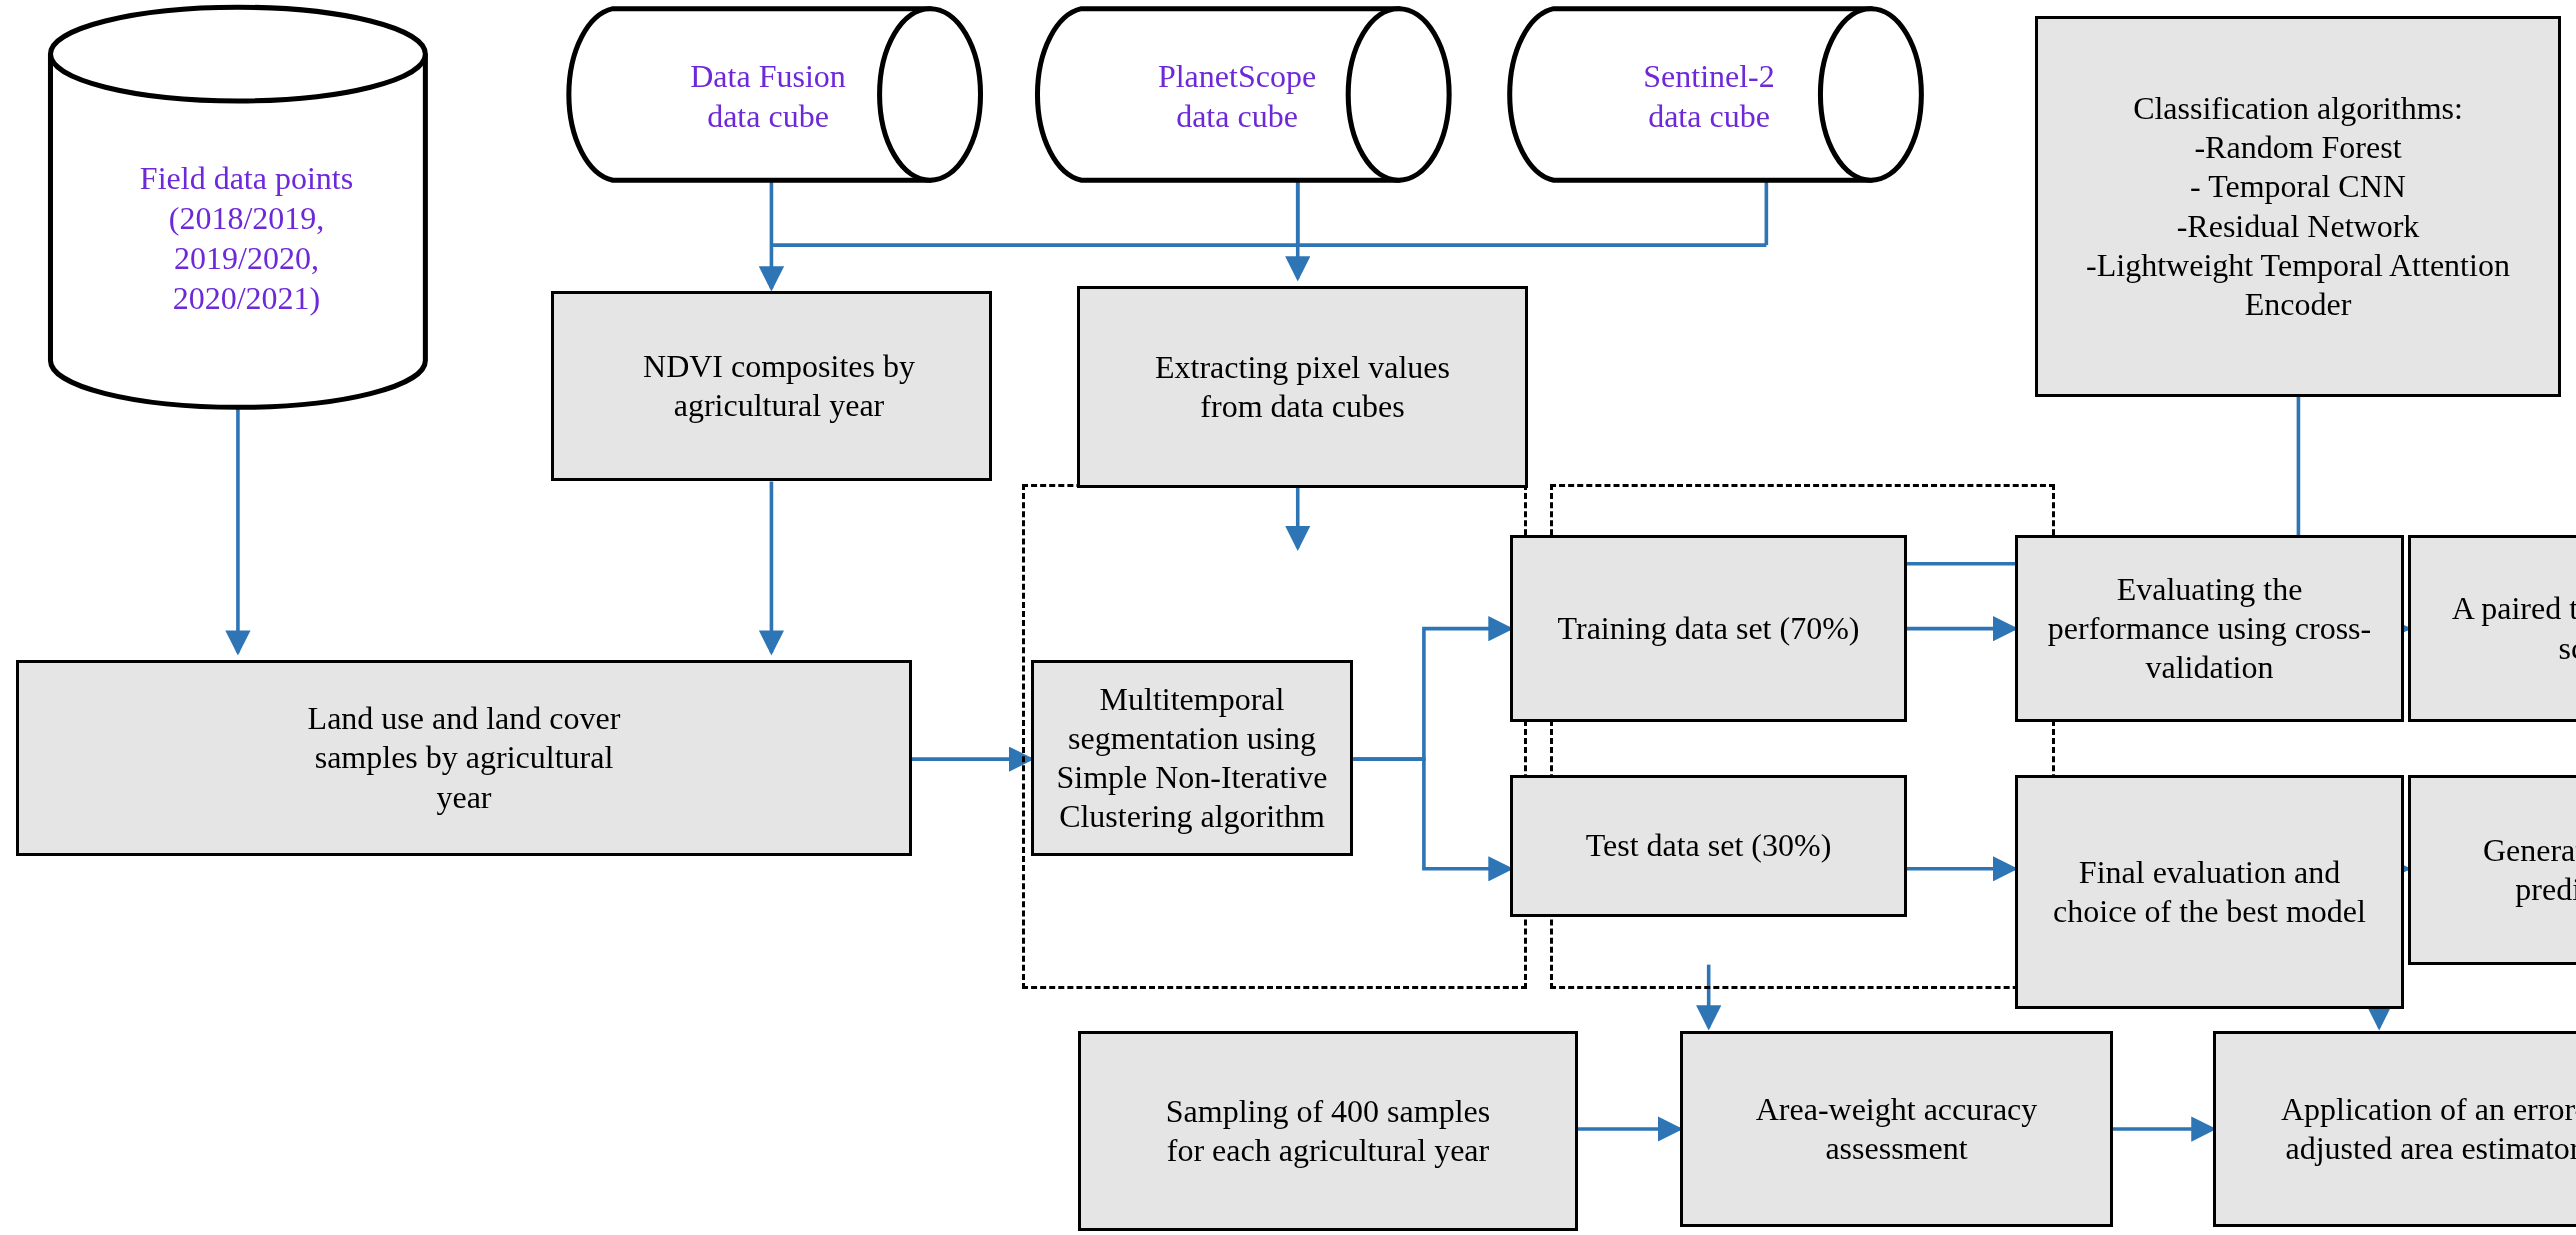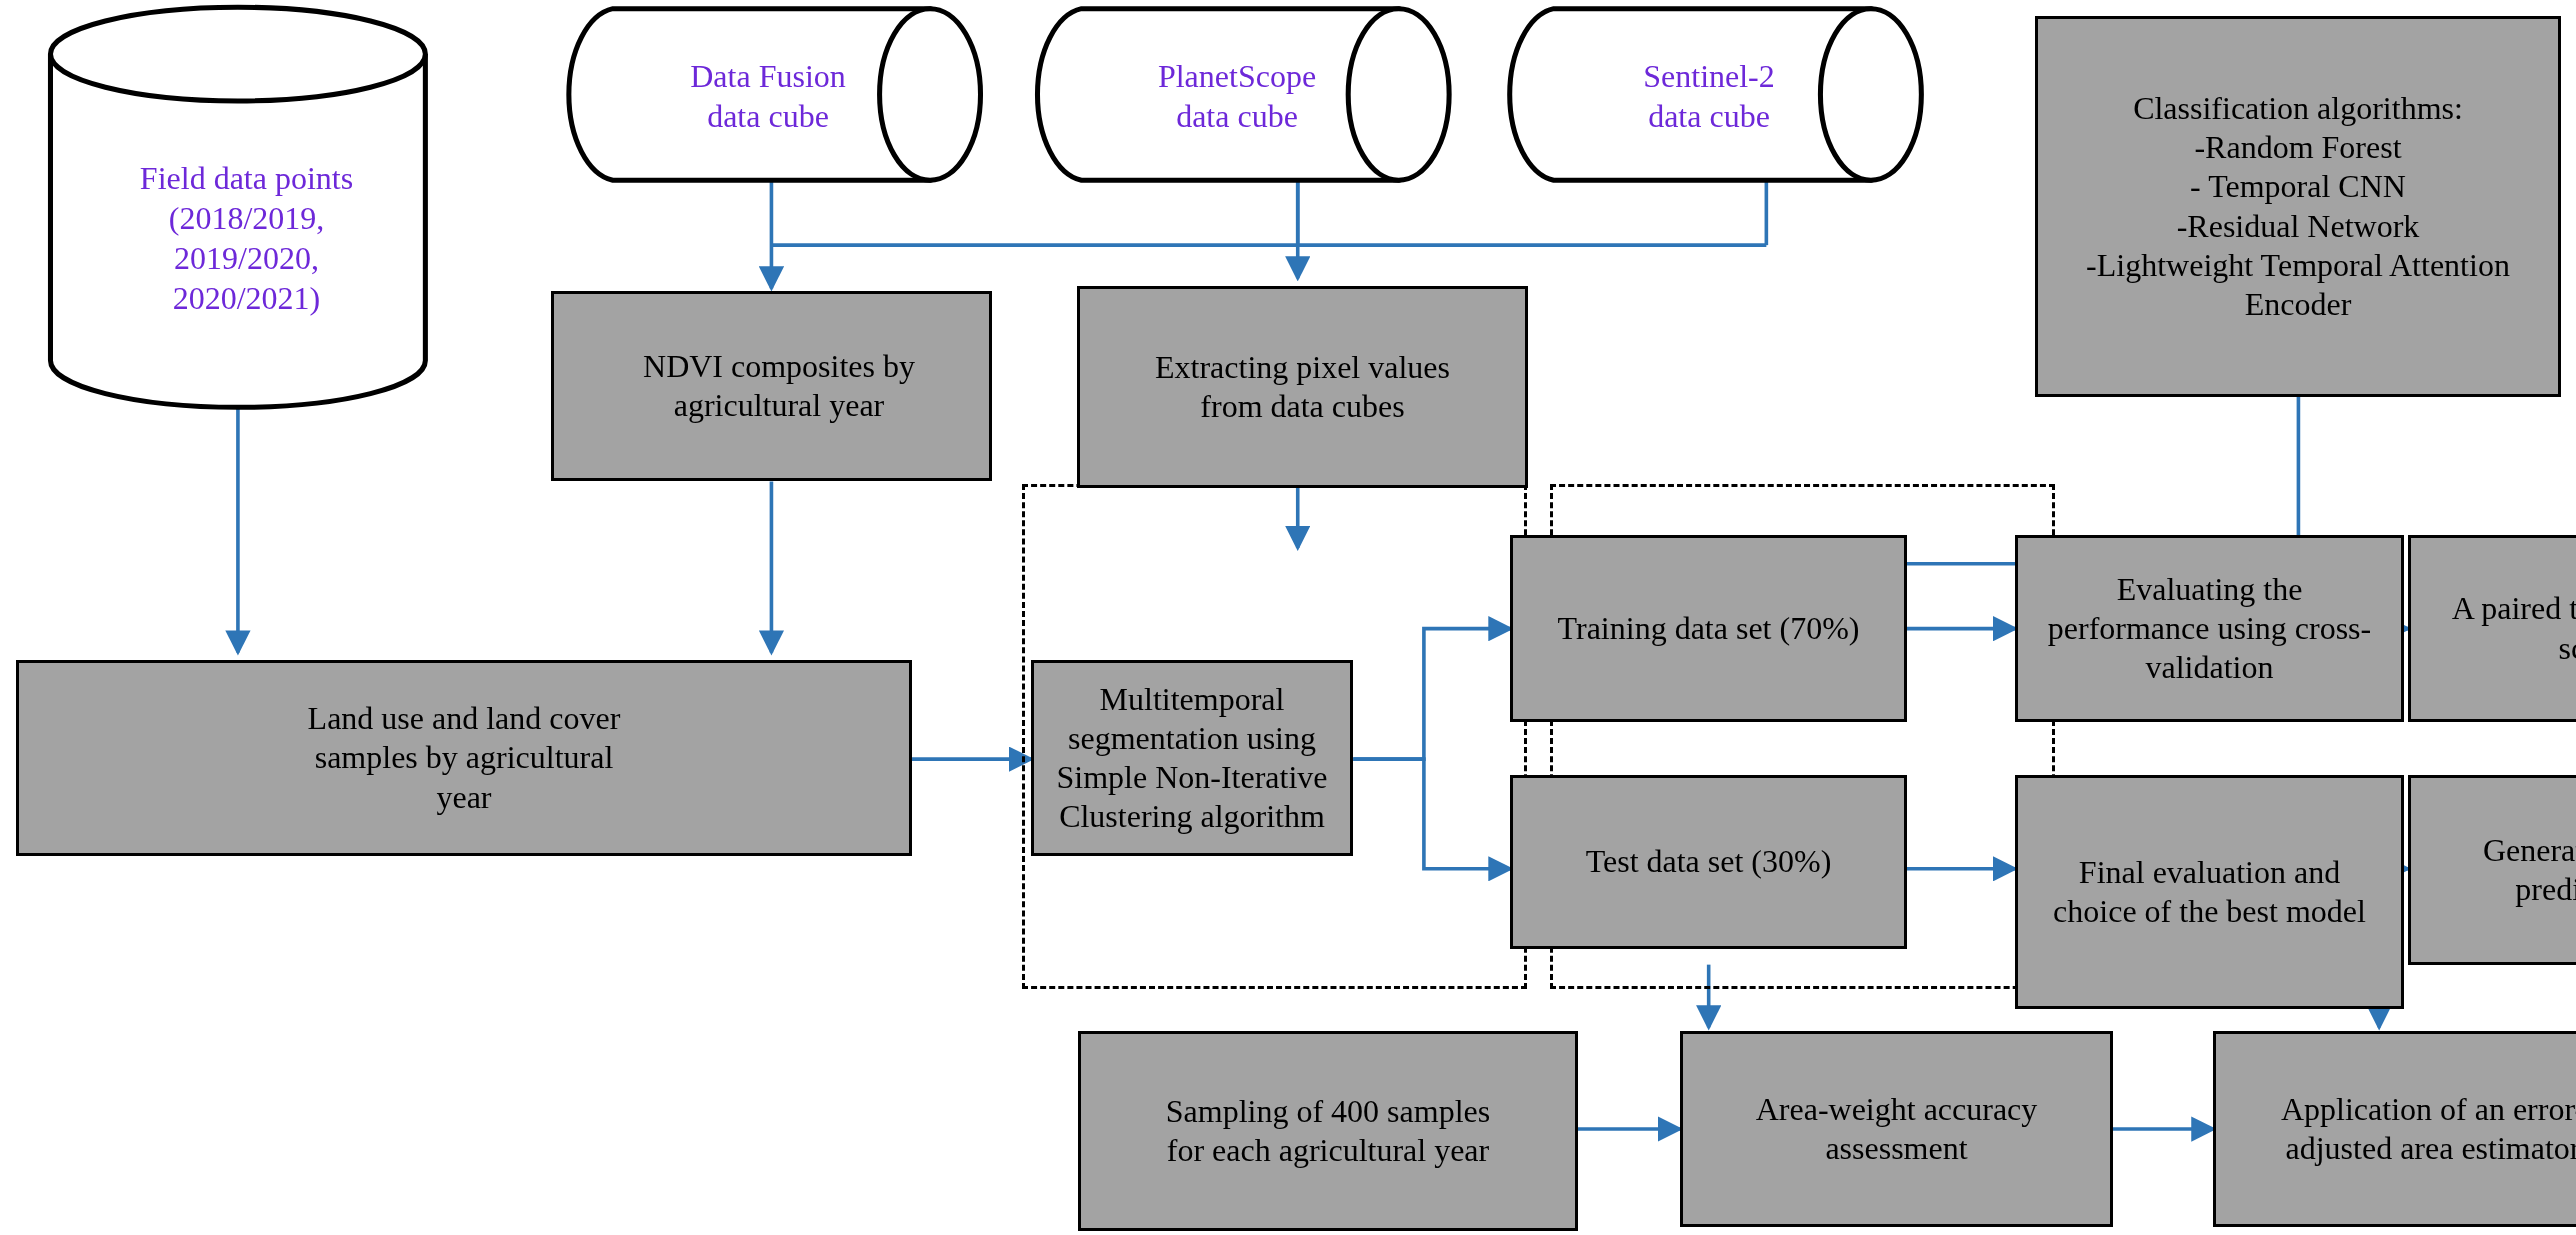--- a/index.html
+++ b/index.html
@@ -29,21 +29,21 @@
     align-items: center;
     justify-content: center;
     text-align: center;
     color: #000000;
     line-height: 1.22;
     white-space: pre-line;
     z-index: 4;
   }
   .rectnode {
     border: 3.6px solid #000000;
-    background: #a3a3a3;
+    background: #e5e5e5;
     font-size: 32px;
   }
   .cyl-label {
     position: absolute;
     display: flex;
     align-items: center;
     justify-content: center;
     text-align: center;
     white-space: pre-line;
     color: #6d28d9;
@@ -172,21 +172,21 @@
 samples by agricultural
 year</div>
 
   <div class="node rectnode" style="left:1031px; top:660px; width:322px; height:196px;">Multitemporal
 segmentation using
 Simple Non-Iterative
 Clustering algorithm</div>
 
   <div class="node rectnode" style="left:1510px; top:535px; width:397px; height:187px;">Training data set (70%)</div>
 
-  <div class="node rectnode" style="left:1510px; top:775px; width:397px; height:174px;">Test data set (30%)</div>
+  <div class="node rectnode" style="left:1510px; top:775px; width:397px; height:142px;">Test data set (30%)</div>
 
   <div class="node rectnode" style="left:2015px; top:535px; width:389px; height:187px;">Evaluating the
 performance using cross-
 validation</div>
 
   <div class="node rectnode" style="left:2015px; top:775px; width:389px; height:234px;">Final evaluation and
 choice of the best model</div>
 
   <div class="node rectnode" style="left:2408px; top:535px; width:420px; height:187px;">A paired t-test to compare
 scenarios</div>

